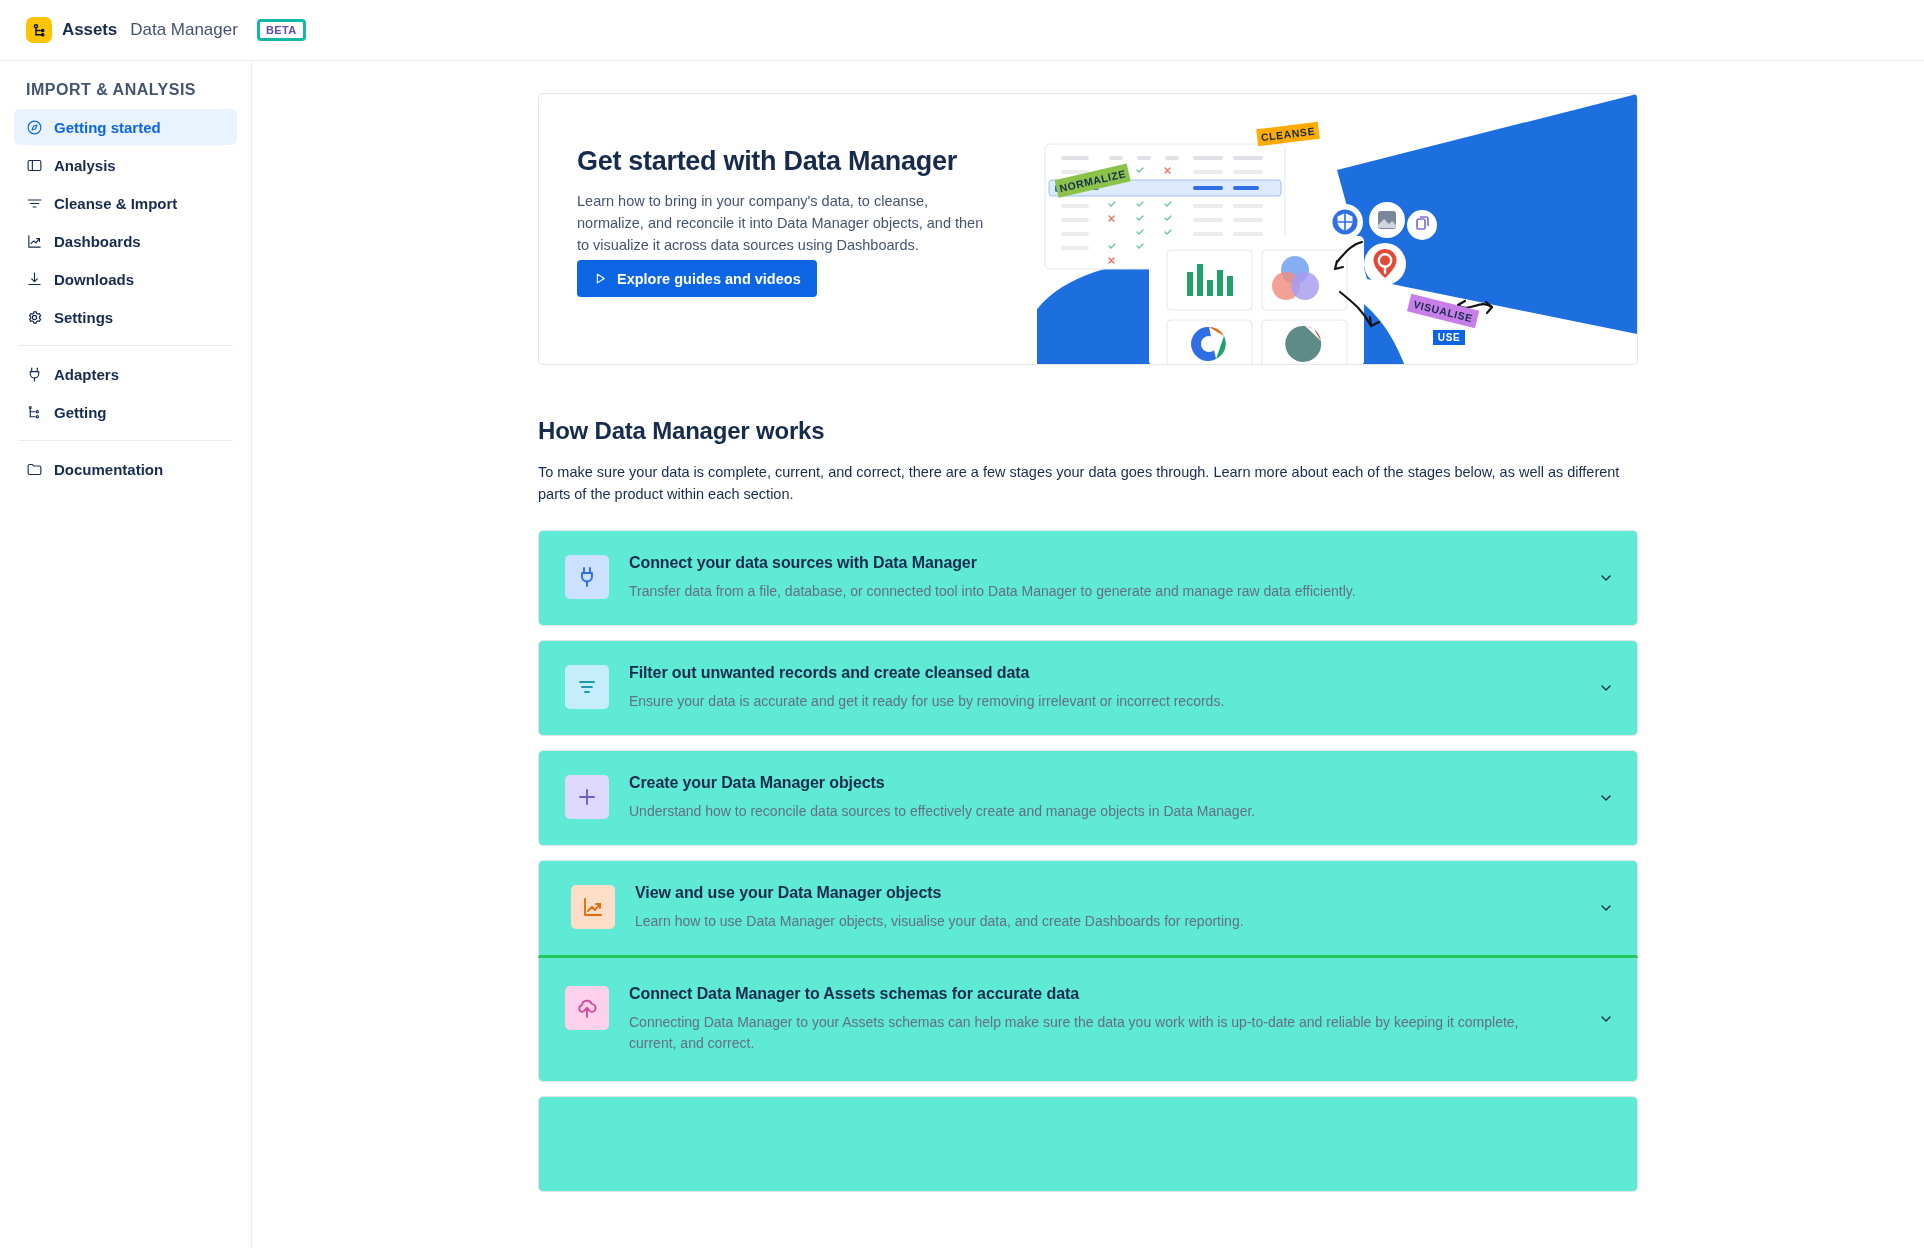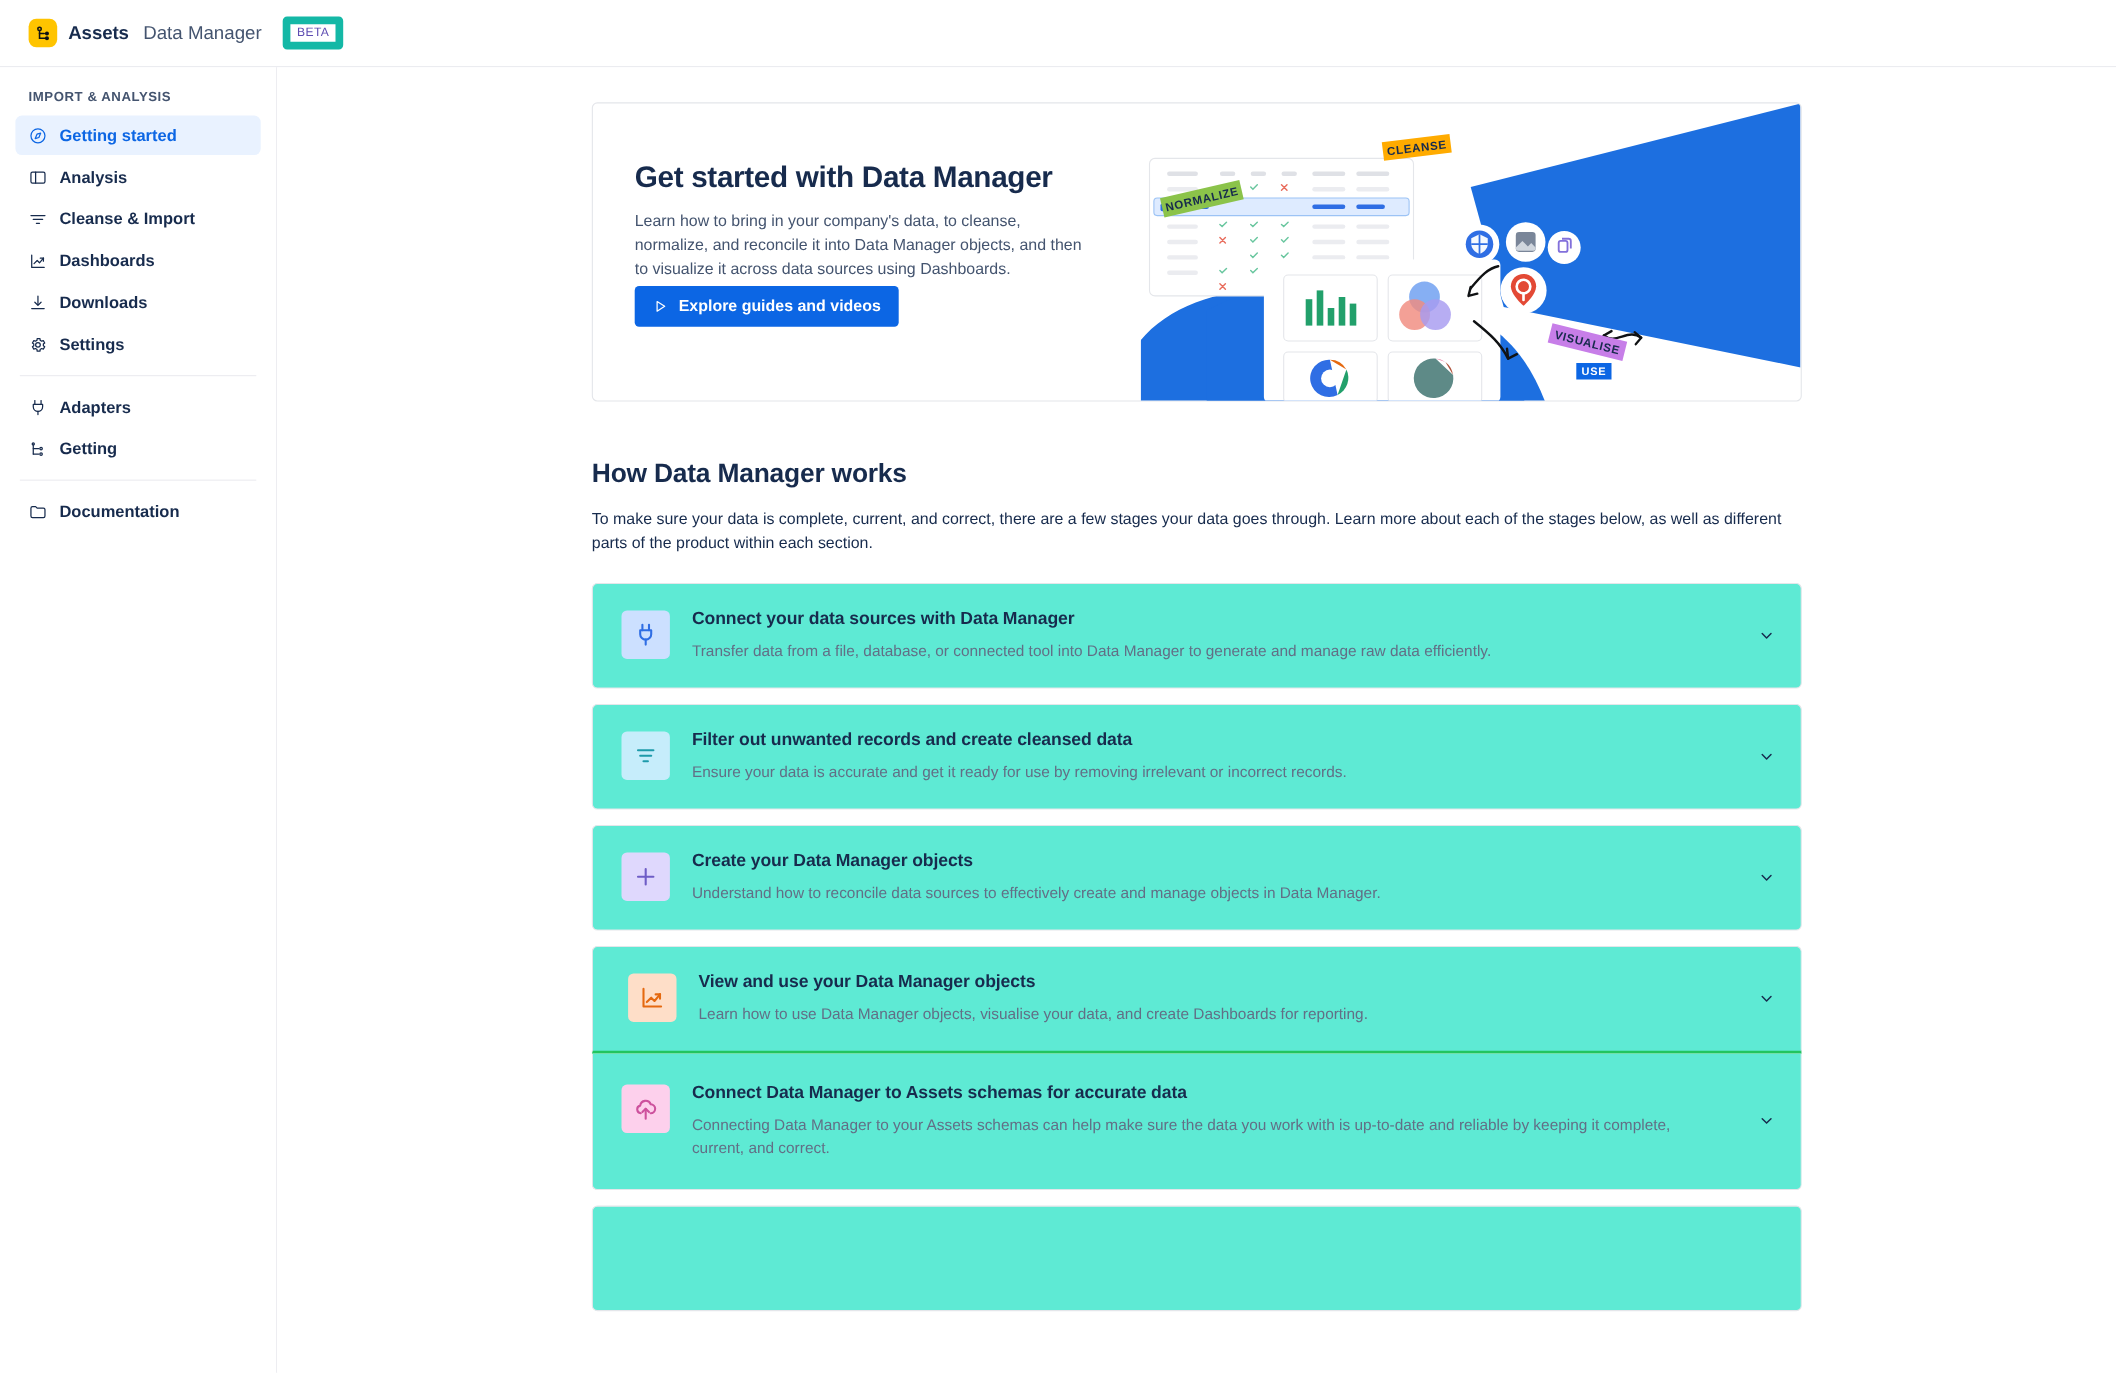--- a/index.html
+++ b/index.html
@@ -24,38 +24,38 @@
   .logo-tile {
     width: 26px; height: 26px; border-radius: 7px;
     background: #ffc400;
     display: flex; align-items: center; justify-content: center;
     flex: none;
   }
   .brand-name { font-size: 17px; font-weight: 700; color: #172b4d; letter-spacing: -0.1px; }
   .product-name { font-size: 17px; color: #44546f; margin-left: 3px; }
   .beta-badge {
     margin-left: 9px;
-    font-size: 11px; font-weight: 400; letter-spacing: .4px;
-    color: #5e4db2; border: 7px solid #14b8a6;
+    font-size: 11px; font-weight: 700; letter-spacing: .4px;
+    color: #5e4db2; border: 3px solid #14b8a6;
     border-radius: 4px; padding: 2px 6px 2px 6px;
     line-height: 1.1;
   }
 
   
   .layout { display: flex; height: calc(1248px - 55px); }
 
   
   .sidebar {
     width: 252px; flex: none;
     border-right: 1px solid #ebecf0;
     background: #fff;
     padding: 14px 14px 0 14px;
   }
   .sidebar-heading {
-    font-size: 12px; font-weight: 700; letter-spacing: .5px;
+    font-size: 16px; font-weight: 700; letter-spacing: .5px;
     color: #44546f; padding: 6px 12px 10px 12px;
   }
   .nav-item {
     display: flex; align-items: center; gap: 11px;
     height: 36px; padding: 0 12px;
     border-radius: 6px;
     color: #172b4d; font-size: 15px;
     cursor: pointer; margin-bottom: 2px; font-weight: bold;
   }
   .nav-item.active { background: #e9f2ff; color: #0c66e4; font-weight: 700; }

